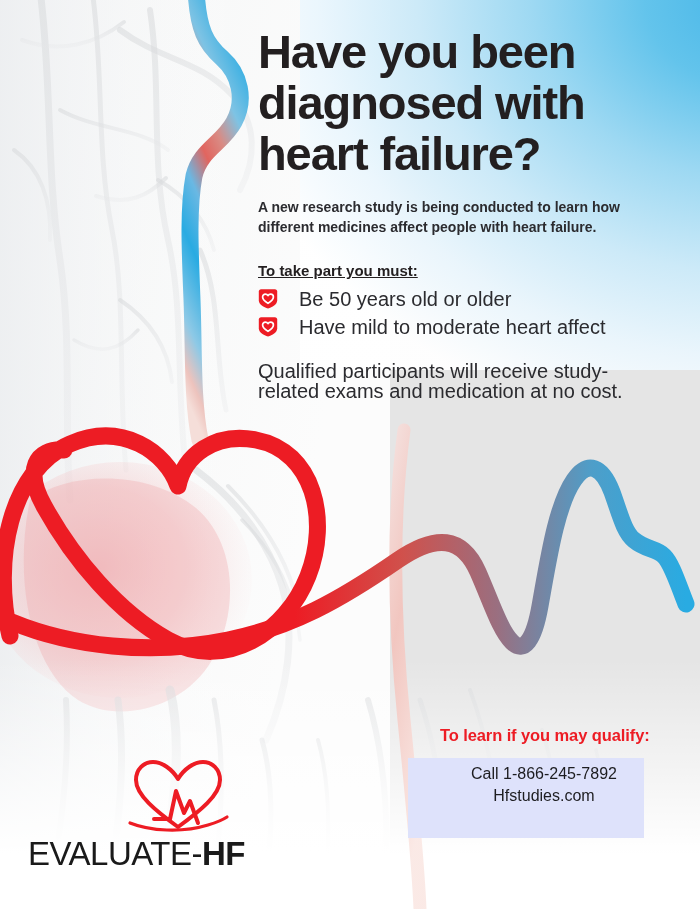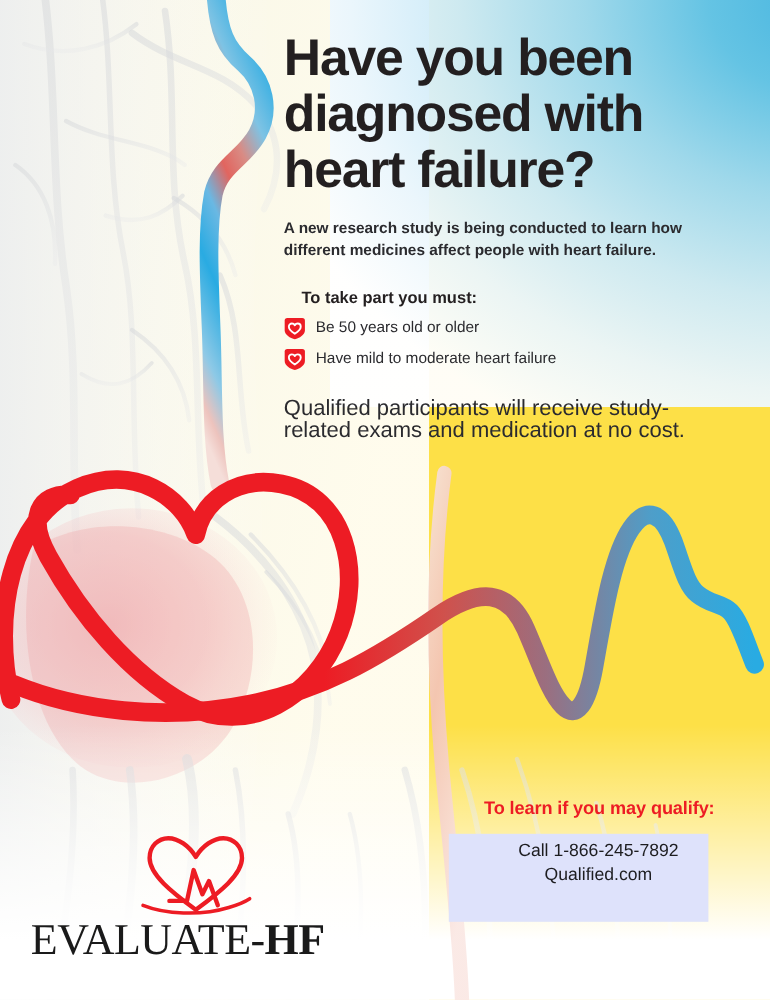--- a/index.html
+++ b/index.html
@@ -2,21 +2,21 @@
 <html><head>
 <meta charset="utf-8">
 <style>
   html,body{margin:0;padding:0;background:#ffffff;}
   body{font-family:"Liberation Sans","DejaVu Sans",sans-serif;}
 
   #poster{
     position:relative;
     width:700px;height:909px;
     overflow:hidden;
-    background:#fde047;
+    background:#e5e5e5;
   }
 
   
   .bg-layer{position:absolute;inset:0;pointer-events:none;}
 
   .bg-blue-glow{
     position:absolute;
     left:300px;top:-190px;width:620px;height:560px;
     background:radial-gradient(ellipse at 72% 34%,
        #3fb4e8 0%, #5cc2ec 16%, #9ad8f3 34%, #cbeaf9 52%, #eaf6fd 68%, #ffffff 84%);
@@ -44,28 +44,28 @@
     font-weight:bold;letter-spacing:-1.1px;
     color:#231f20;
   }
   p.intro{
     margin:18px 0 2px 0;
     font-size:14px;line-height:20px;color:#2b2b2f;
     max-width:392px;
     font-weight:bold;
   }
   .must-label{
-    margin:25px 0 9px 16px;
-    font-size:15px;font-weight:bold;color:#231f20;
+    margin:25px 0 9px 0;
+    font-size:15px;font-weight:bold;color:#231f20;text-decoration:underline;
   }
   ul.criteria{list-style:none;margin:0;padding:0;}
   ul.criteria li{
-    display:flex;
+    display:flex;align-items:center;
     margin:0 0 7px 0;
-    font-size:14px;color:#2b2b2f;line-height:18px;
+    font-size:20px;color:#2b2b2f;line-height:18px;gap:12px;
   }
   .heart-bullet{
     flex:0 0 auto;width:20px;height:21px;margin-right:9px;
   }
   p.closing{
     margin:24px 0 0 0;
     font-size:20px;line-height:20px;color:#2b2b2f;
     max-width:400px;
   }
 
@@ -84,23 +84,23 @@
     position:absolute;left:408px;top:763px;width:272px;
     text-align:center;color:#1d1d20;
     font-size:16px;line-height:22px;
   }
 
   
   .logo{position:absolute;left:28px;top:757px;width:300px;}
   .logo-mark{display:block;margin:0 auto;}
   .logo-word{
     margin-top:-4px;
-    font-size:40px;line-height:50px;
+    font-size:33px;line-height:50px;
     letter-spacing:-0.5px;color:#1a1a1a;
-    font-weight:300;white-space:nowrap;font-family:Liberation Serif, serif;
+    font-weight:300;white-space:nowrap;
   }
   .logo-word b{font-weight:bold;}
 </style>
 </head>
 <body>
 
 <div id="poster">
 
   <div class="bg-layer">
     <div class="bg-body-soft"></div>
@@ -249,32 +249,32 @@
         <span class="heart-bullet">
           <svg width="20" height="21" viewBox="0 0 20 21">
             <path d="M3.2,1.2 H16.8 C18.4,1.2 19.2,2.2 19.2,3.6 V12.2
                      C19.2,16.4 14.2,19.4 10,20.4 C5.8,19.4 0.8,16.4 0.8,12.2
                      V3.6 C0.8,2.2 1.6,1.2 3.2,1.2 Z" fill="#ed1c24"></path>
             <path d="M10,15.4 C7.2,13.6 4.6,11.6 4.6,9.0 C4.6,7.3 5.9,6.1 7.4,6.1
                      C8.5,6.1 9.5,6.8 10,7.7 C10.5,6.8 11.5,6.1 12.6,6.1
                      C14.1,6.1 15.4,7.3 15.4,9.0 C15.4,11.6 12.8,13.6 10,15.4 Z" fill="none" stroke="#ffffff" stroke-width="1.7" stroke-linejoin="round"></path>
           </svg>
         </span>
-        <span>Have mild to moderate heart failure</span>
+        <span>Have mild to moderate heart affect</span>
       </li>
     </ul>
 
     <p class="closing">Qualified participants will receive study-related exams and medication at no cost.</p>
   </div>
 
   <div class="cta-head">To learn if you may qualify:</div>
   <div class="cta-panel"></div>
   <div class="cta-lines">
     <div>Call 1-866-245-7892</div>
-    <div>Qualified.com</div>
+    <div>Hfstudies.com</div>
   </div>
 
   <div class="logo">
     <svg class="logo-mark" width="104" height="76" viewBox="0 0 104 76">
       <path d="M52,70 C30,54 10,38 10,23 C10,12 18,5 27,5 C36,5 46,12 52,22
                C58,12 68,5 77,5 C86,5 94,12 94,23 C94,38 74,54 52,70 Z" fill="none" stroke="#ed1c24" stroke-width="4" stroke-linejoin="round"></path>
       <path d="M4,66 C24,74 56,76 82,68 C92,65 98,62 101,60" fill="none" stroke="#ed1c24" stroke-width="3.2" stroke-linecap="round"></path>
       <path d="M28,62 L44,62 L50,34 L58,56 L64,44 L72,66" fill="none" stroke="#ed1c24" stroke-width="4" stroke-linecap="round" stroke-linejoin="round"></path>
     </svg>
     <div class="logo-word">

